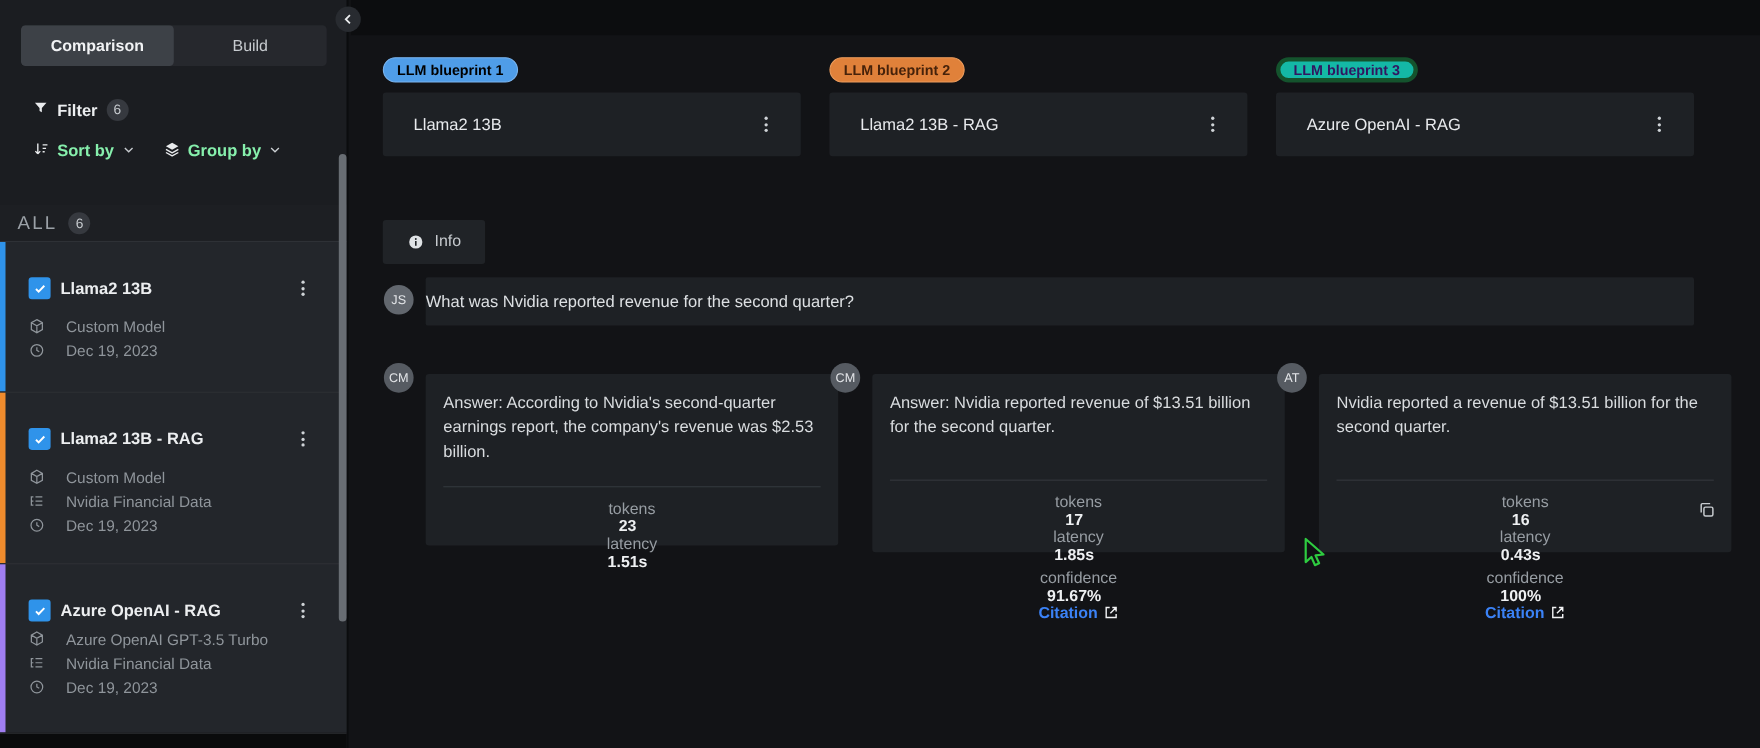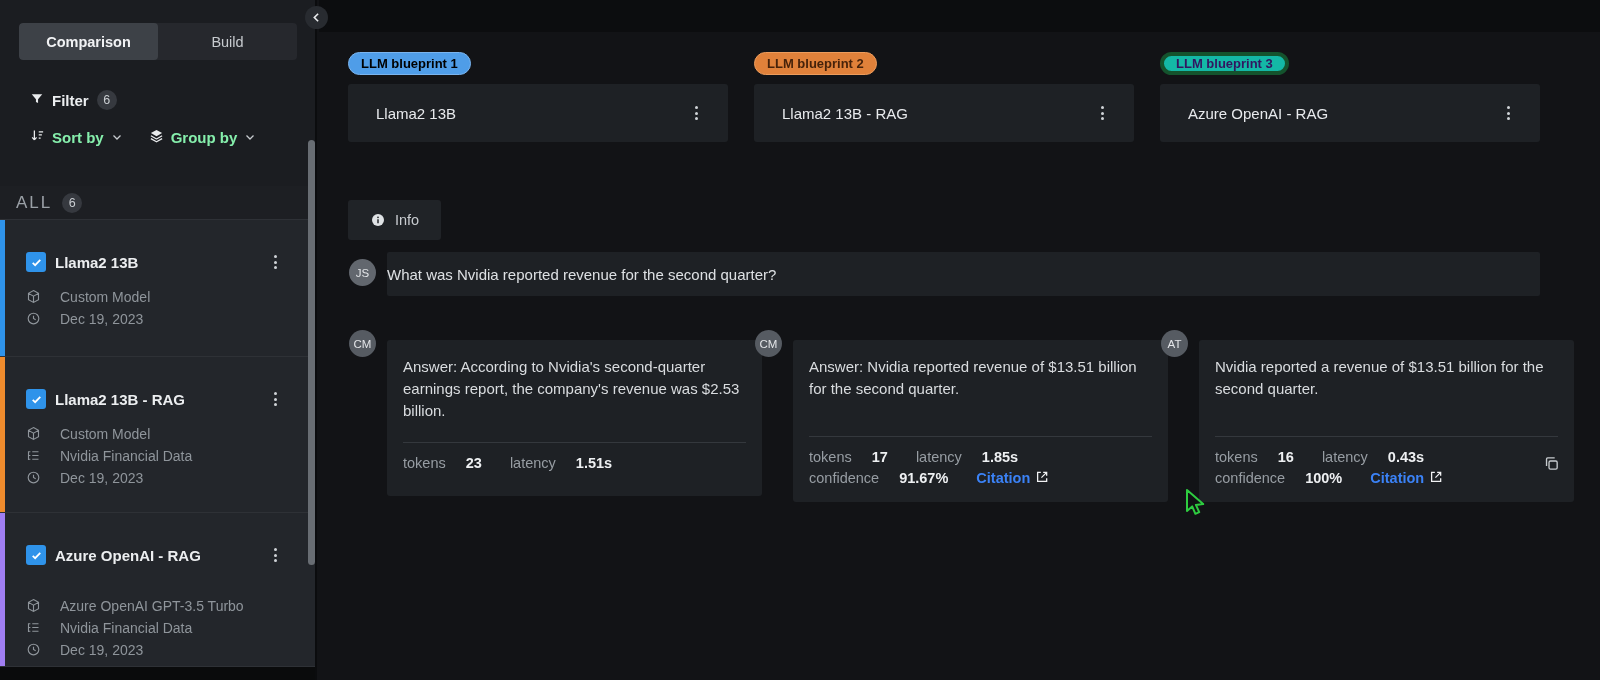--- a/index.html
+++ b/index.html
@@ -79,21 +79,21 @@
   .question-bar { position:absolute; left:387px; top:252px; width:1153px; height:44px;
                   background:#1e2125; border-radius:2px; display:flex; align-items:center; }
   .question-bar span { color:#dde0e3; font-size:15px; }
 
   .ans-card { position:absolute; top:328px; width:375px; background:#1e2125; border-radius:3px;margin-top:12px; }
   .ac1 { left:387px; height:156px; } .ac2 { left:793px; height:162px; } .ac3 { left:1199px; height:162px; }
   .ans-text { position:absolute; left:16px; right:16px; top:16px; color:#d9dcdf;
               font-size:15px; line-height:22px; }
   .stats { position:absolute; left:16px; right:16px; border-top:1px solid #34383d; padding-top:12px; }
   .ac1 .stats { top:102px; } .ac2 .stats, .ac3 .stats { top:96px; }
-  .stat-row { display:flex; align-items:center; gap:20px; font-size:14.5px; margin-bottom:5px; }
+  .stat-row { display:flex; align-items:center; gap:0; font-size:14.5px; margin-bottom:5px;flex-direction:column; }
   .slabel { color:#979da3; }
   .sval { color:#eef0f2; font-weight:bold; margin-right:8px; }
   .citation { display:inline-flex; align-items:flex-start; gap:5px; color:#3b82f6;
               font-weight:bold; cursor:pointer; }
   .copy-btn { position:absolute; right:12px; top:112px; width:22px; height:22px;
               display:flex; align-items:center; justify-content:center; cursor:pointer; }
   .cursor { position:absolute; left:1180px; top:487px; z-index:9; pointer-events:none; }
 </style>
 </head>
 <body>
@@ -230,21 +230,21 @@
               <path d="M5 12.5l4.5 4.5L19 7"></path>
             </svg>
         </span>
         <span class="mi-title">Azure OpenAI - RAG</span>
       </div>
       <span class="kebab">
           <i></i>
           <i></i>
           <i></i>
         </span>
-      <div class="mi-meta" style="top:84px;justify-content:center;">
+      <div class="mi-meta" style="top:59px;justify-content:center;">
         <div class="meta-row">
           <svg width="15" height="15" viewBox="0 0 24 24" fill="none" stroke="#8f959b" stroke-width="1.8">
               <path d="M12 2.5l8 4.5v10l-8 4.5-8-4.5V7l8-4.5zM4 7l8 4.5L20 7M12 11.5V21"></path>
             </svg>
           <span>Azure OpenAI GPT-3.5 Turbo</span>
         </div>
         <div class="meta-row">
           <svg width="15" height="15" viewBox="0 0 24 24" fill="none" stroke="#8f959b" stroke-width="1.8">
               <path d="M4 5v14M4 6h3M4 12h3M4 18h3M10 6h10M10 12h10M10 18h10"></path>
             </svg>

